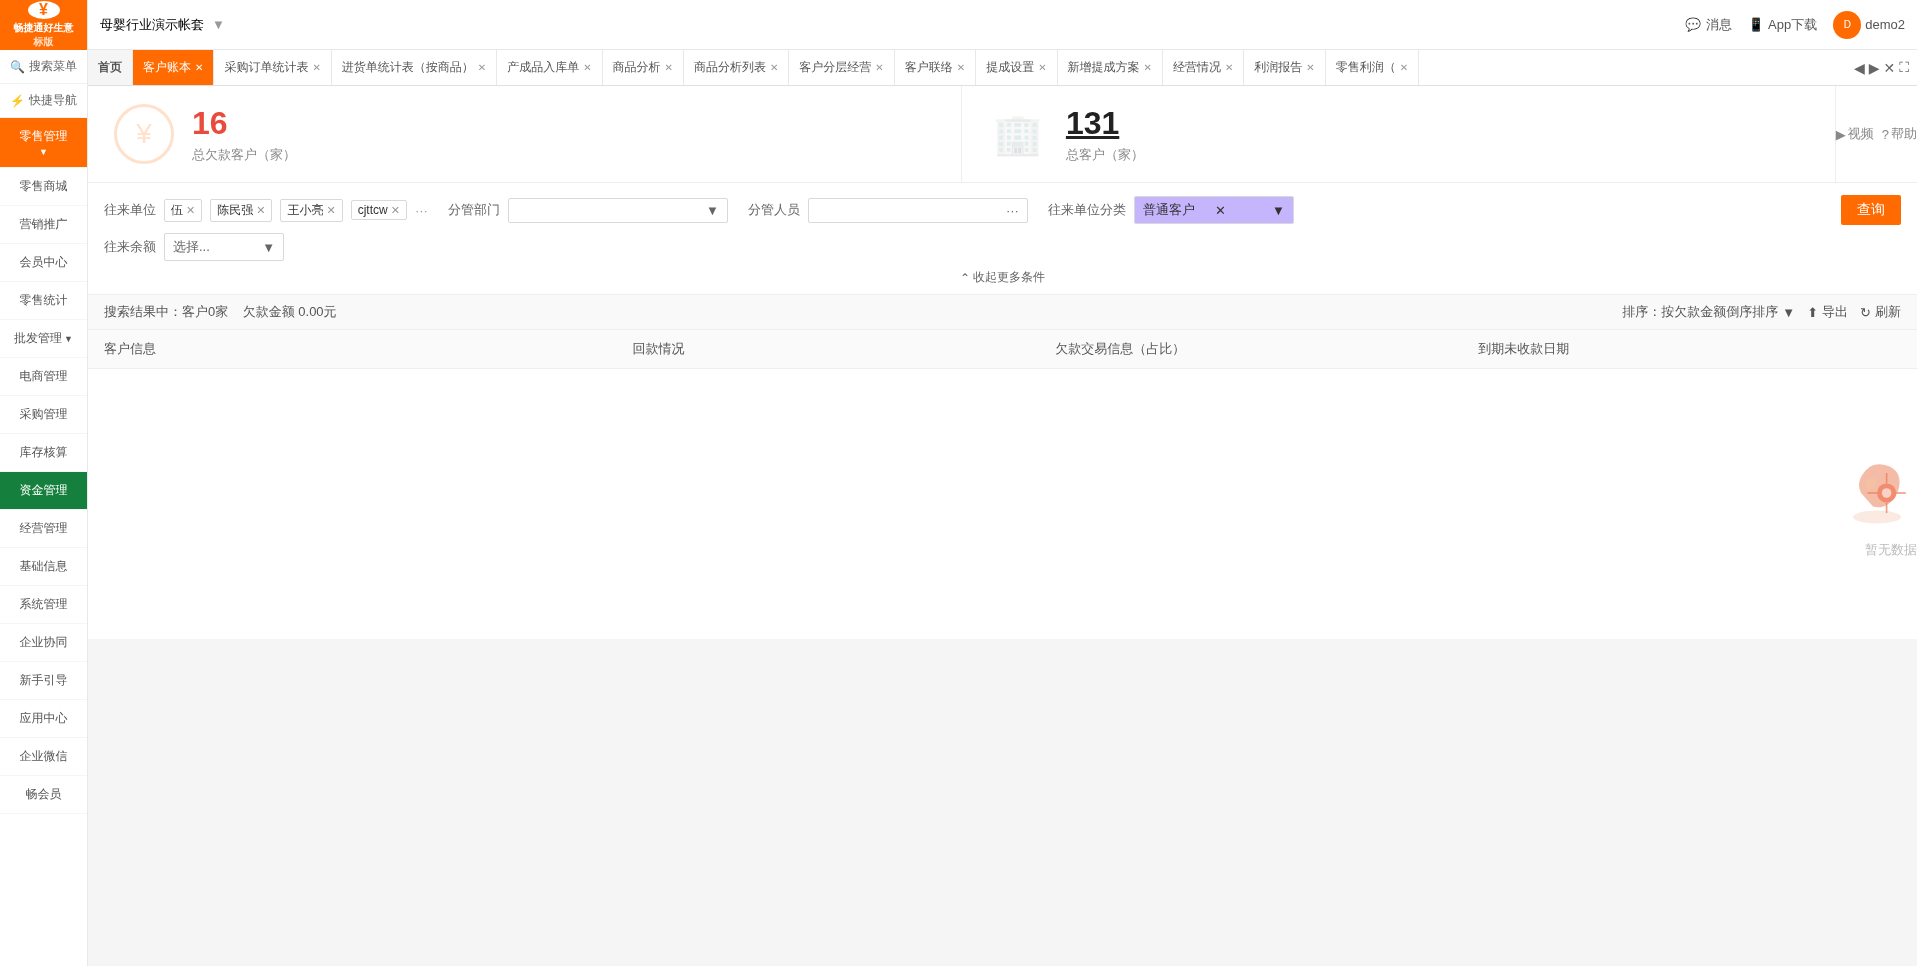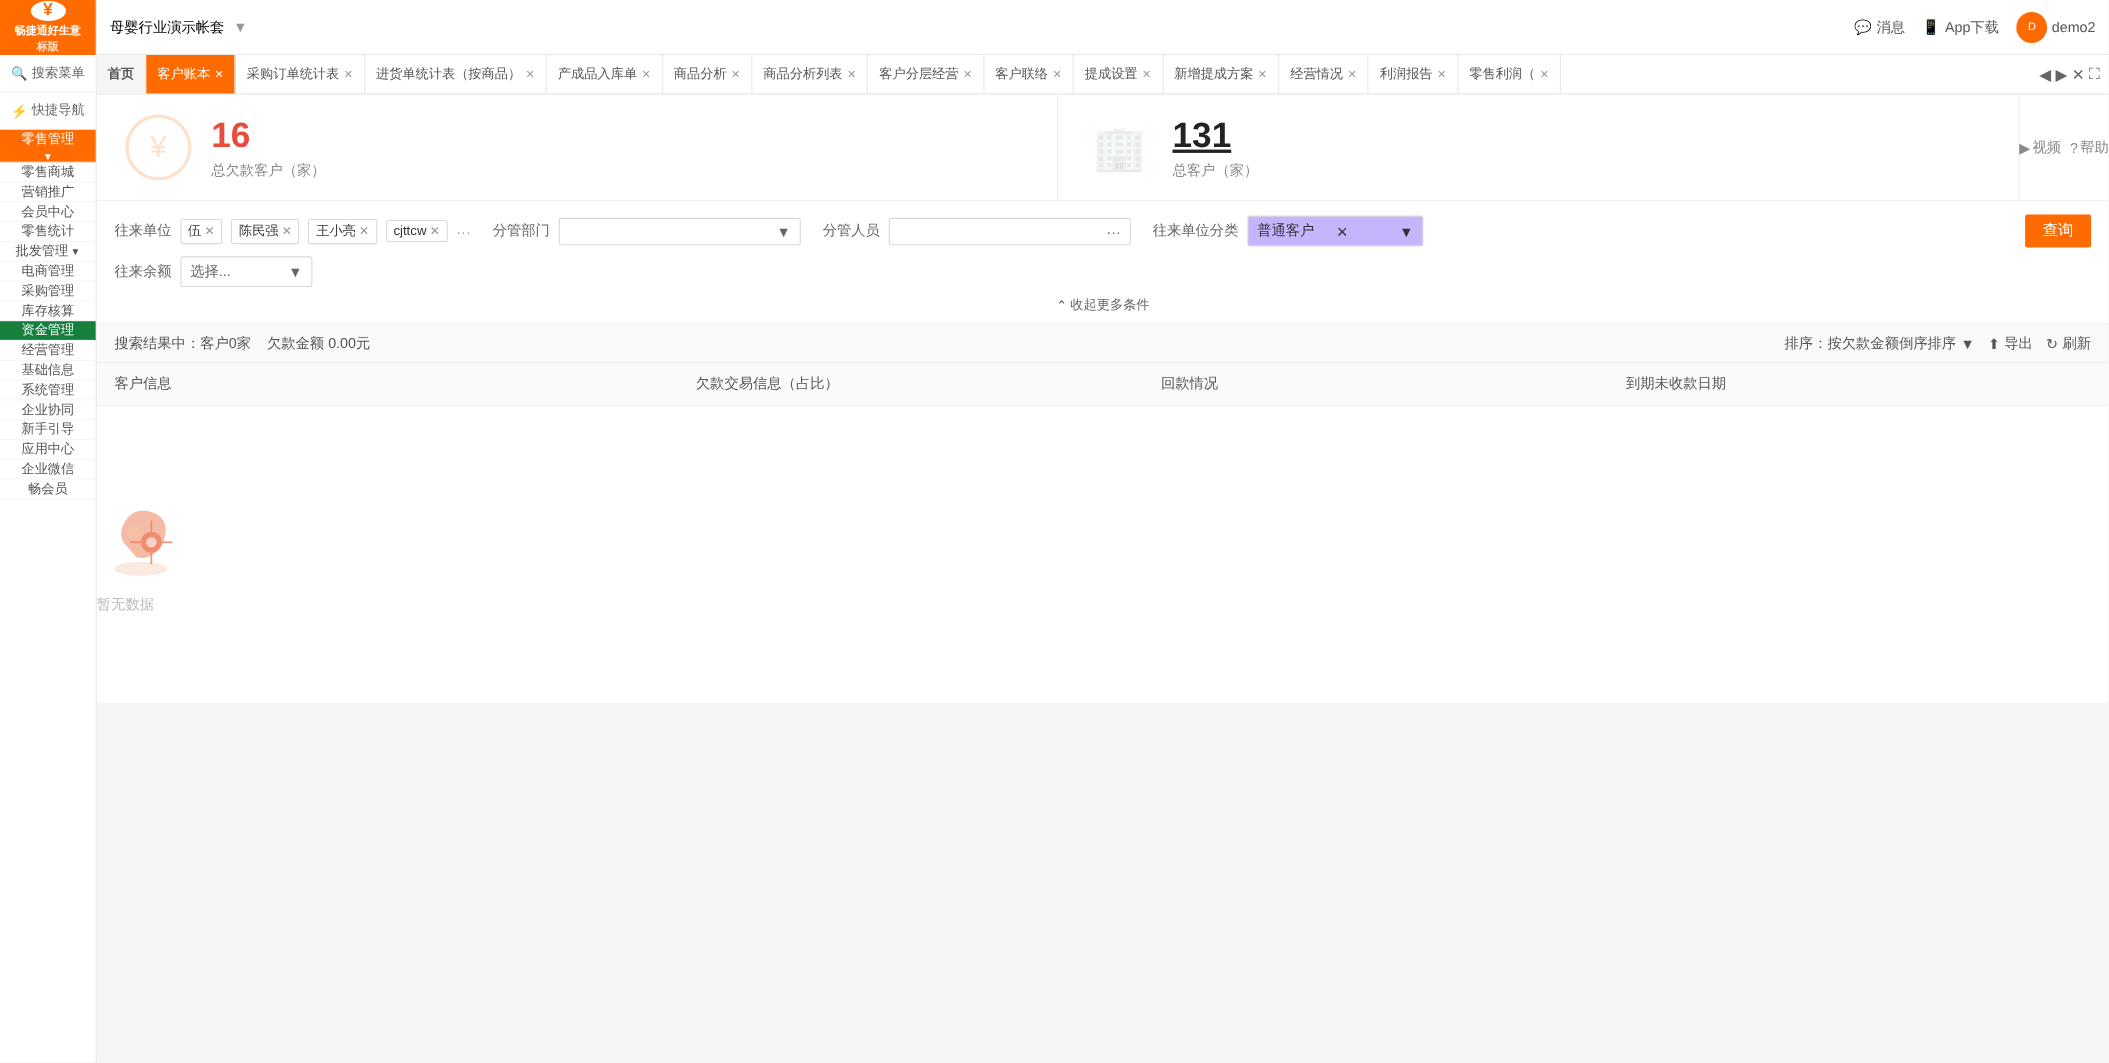--- a/index.html
+++ b/index.html
@@ -53,21 +53,21 @@
       border-bottom: 1px solid #f0f0f0;
       display: flex;
       align-items: center;
       justify-content: center;
       cursor: pointer;
       color: #666;
       font-size: 12px;
       gap: 4px;
     }
     .sidebar-item {
-      padding: 0 4px;
+      padding: 10px 4px;
       text-align: right;
       cursor: pointer;
       color: #555;
       font-size: 12px;
       border-bottom: 1px solid #f5f5f5;
       display: flex;
       align-items: center;
       justify-content: center;
       flex-direction: column;
       gap: 2px;
@@ -312,21 +312,21 @@
     }
     .col-customer { flex: 2.5; }
     .col-debt { flex: 2; }
     .col-repay { flex: 2; }
     .col-date { flex: 2; }
 
     
     .empty-state {
       display: flex;
       flex-direction: column;
-      align-items: flex-start;
+      align-items: flex-end;
       justify-content: center;
       padding: 80px 0;
       color: #bbb;
       font-size: 13px;
       gap: 12px;
     }
     .empty-icon {
       width: 80px;
       height: 80px;
     }
@@ -633,25 +633,25 @@
           <span>刷新</span>
         </span>
       </div>
     </div>
 
     <div class="table-container">
       <div class="table-header">
         <div class="table-header-col col-customer">
           <span>客户信息</span>
         </div>
+        <div class="table-header-col col-repay">
+          <span>回款情况</span>
+        </div>
         <div class="table-header-col col-debt">
           <span>欠款交易信息（占比）</span>
-        </div>
-        <div class="table-header-col col-repay">
-          <span>回款情况</span>
         </div>
         <div class="table-header-col col-date">
           <span>到期未收款日期</span>
         </div>
       </div>
 
       <div class="empty-state">
 
         <svg class="empty-icon" viewBox="0 0 100 100" xmlns="http://www.w3.org/2000/svg">
           <ellipse cx="50" cy="85" rx="30" ry="8" fill="#f5d5c5" opacity="0.5"></ellipse>

